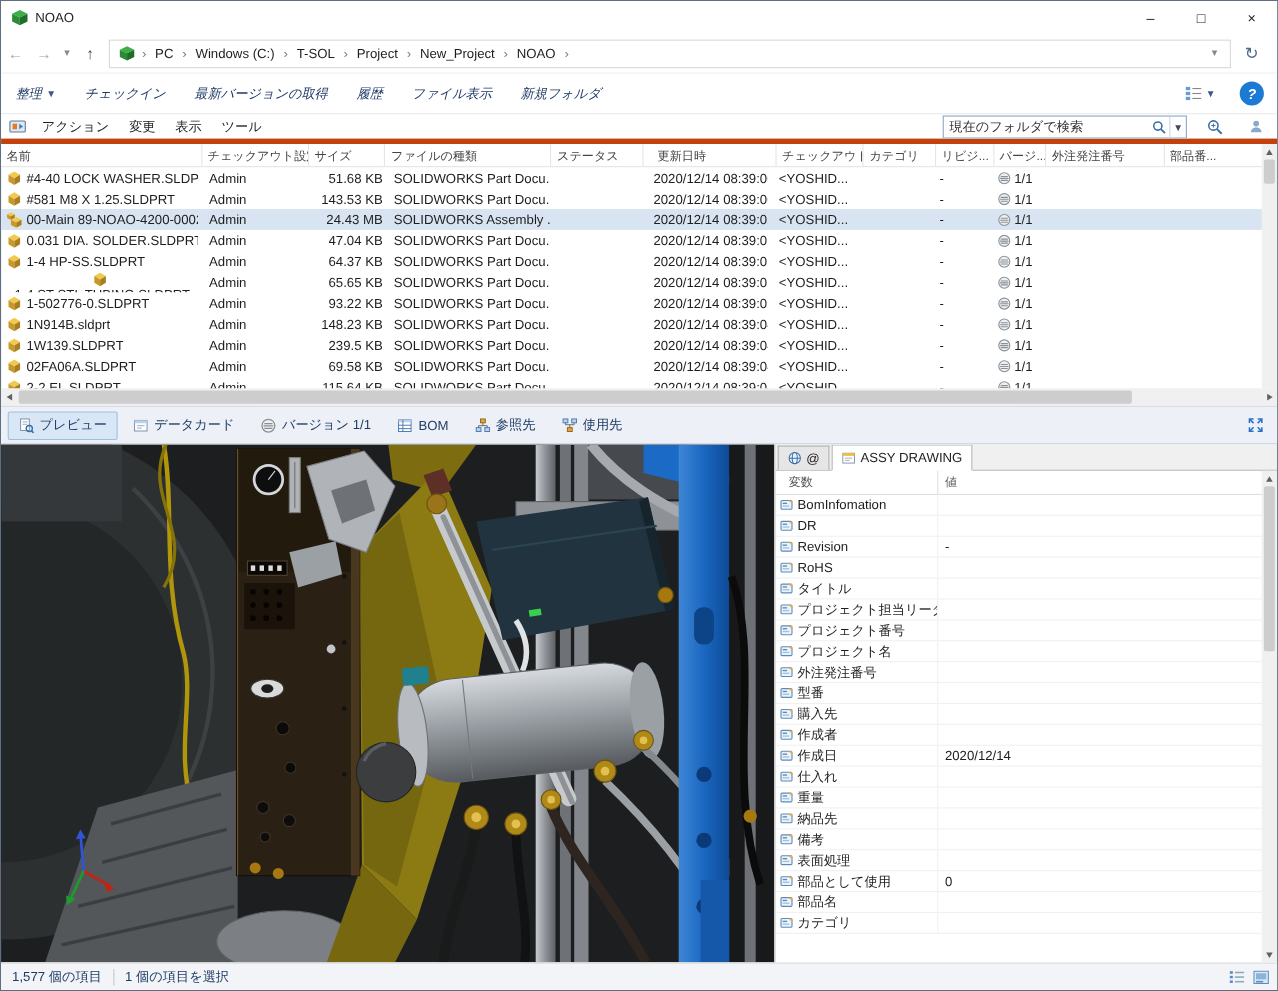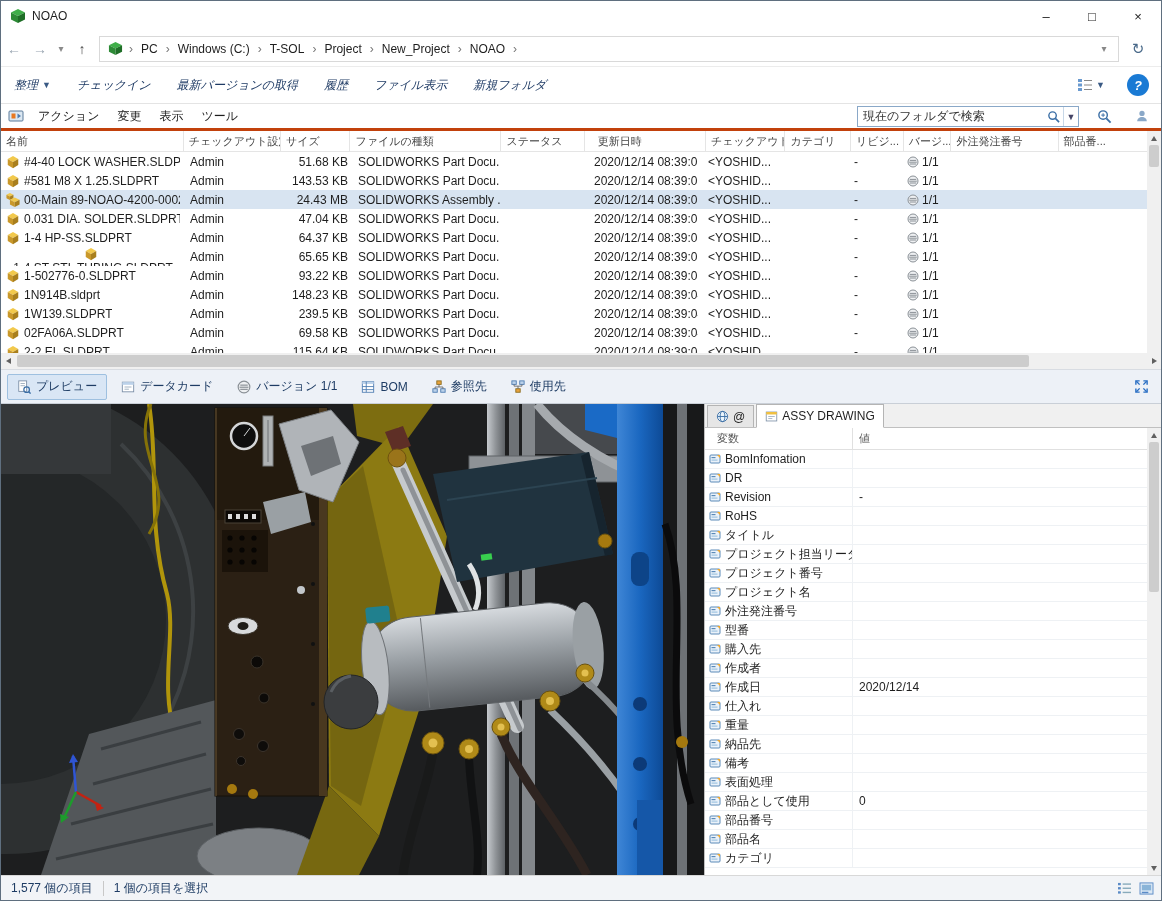--- a/index.html
+++ b/index.html
@@ -32,21 +32,21 @@
   .commandbar { height:37px; display:flex; align-items:center; background:#fff; border-bottom:1px solid #e4e4e4; flex:0 0 auto;font-style:italic; }
   .cmd { display:flex; align-items:center; padding:0 13px; height:100%; color:#1e3a64; white-space:nowrap; }
   .cmd .dd { font-size:9px; color:#3a5a84; margin-left:4px; }
   .cmd-right { margin-left:auto; display:flex; align-items:center; }
   .viewtoggle { display:flex; align-items:center; padding:0 8px; }
   .viewtoggle .dd { font-size:9px; color:#3a5a84; margin-left:3px; }
   .helpbtn { width:22px; height:22px; margin:0 12px 0 14px; border-radius:50%; background:#1a7ad4; color:#fff;
     display:flex; align-items:center; justify-content:center; font-weight:bold; font-size:13px; }
 
   
-  .pdmbar { height:27px; display:flex; align-items:center; background:#fff; border-bottom:3px solid #c2410c; flex:0 0 auto; }
+  .pdmbar { height:27px; display:flex; align-items:center; background:#fff; border-bottom:5px solid #c2410c; flex:0 0 auto; }
   .pdmbar .pdmic { width:16px; height:16px; margin:0 5px 0 7px; display:flex; }
   .menu { padding:0 9px; height:100%; display:flex; align-items:center; color:#1e1e1e; }
   .pdm-right { margin-left:auto; display:flex; align-items:flex-end;gap:12px; }
   .searchbox { width:222px; height:21px; border:1px solid #8aa8c8; display:flex; align-items:center; background:#fff; }
   .searchbox input { flex:1; border:none; outline:none; font:inherit; color:#333; padding:0 5px; min-width:0; background:transparent; }
   .searchbox .sbtn { width:20px; height:100%; display:flex; align-items:center; justify-content:center; }
   .searchbox .sdd { width:15px; height:100%; display:flex; align-items:center; justify-content:center;
     font-size:9px; color:#446; border-left:1px solid #c8d8e8; }
   .pdm-iconbtn { width:26px; height:22px; display:flex; align-items:center; justify-content:center; }
   .pdm-iconbtn:last-child { margin-right:6px; }
@@ -1446,36 +1446,20 @@
           <div class="vrow">
     <div class="vc-var">
               <span class="varic">
                 <svg width="12" height="12" viewBox="0 0 12 12">
                   <rect x="1" y="2" width="10" height="8" rx="1" fill="#eaf2fa" stroke="#5b8ab8"></rect>
                   <rect x="2.5" y="4" width="4" height="1.2" fill="#5b8ab8"></rect>
                   <rect x="2.5" y="6.5" width="6" height="1.2" fill="#9ec3e0"></rect>
                   <polygon points="8,2 11,5 11,2" fill="#f0a830"></polygon>
                 </svg>
               </span>
-              <span class="vt v-name">部品番号</span>
-            </div>
-    <div class="vc-val">
-              <span class="vt v-val"></span>
-            </div>
-  </div>
-          <div class="vrow">
-    <div class="vc-var">
-              <span class="varic">
-                <svg width="12" height="12" viewBox="0 0 12 12">
-                  <rect x="1" y="2" width="10" height="8" rx="1" fill="#eaf2fa" stroke="#5b8ab8"></rect>
-                  <rect x="2.5" y="4" width="4" height="1.2" fill="#5b8ab8"></rect>
-                  <rect x="2.5" y="6.5" width="6" height="1.2" fill="#9ec3e0"></rect>
-                  <polygon points="8,2 11,5 11,2" fill="#f0a830"></polygon>
-                </svg>
-              </span>
               <span class="vt v-name">部品名</span>
             </div>
     <div class="vc-val">
               <span class="vt v-val"></span>
             </div>
   </div>
           <div class="vrow">
     <div class="vc-var">
               <span class="varic">
                 <svg width="12" height="12" viewBox="0 0 12 12">

